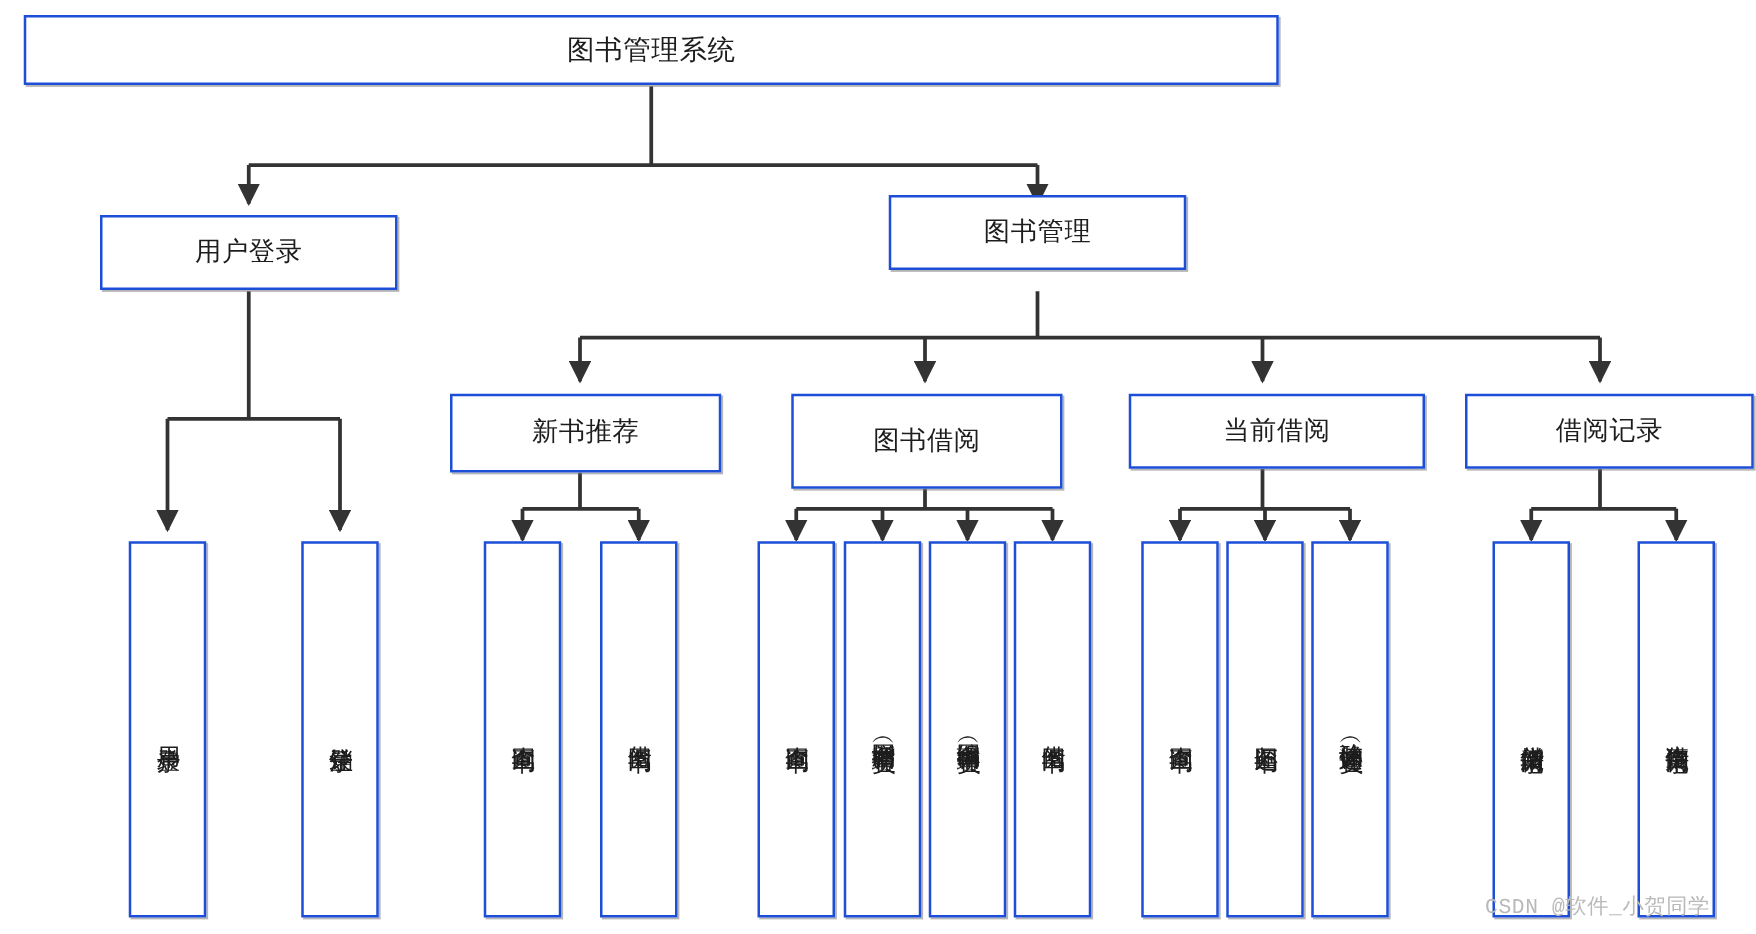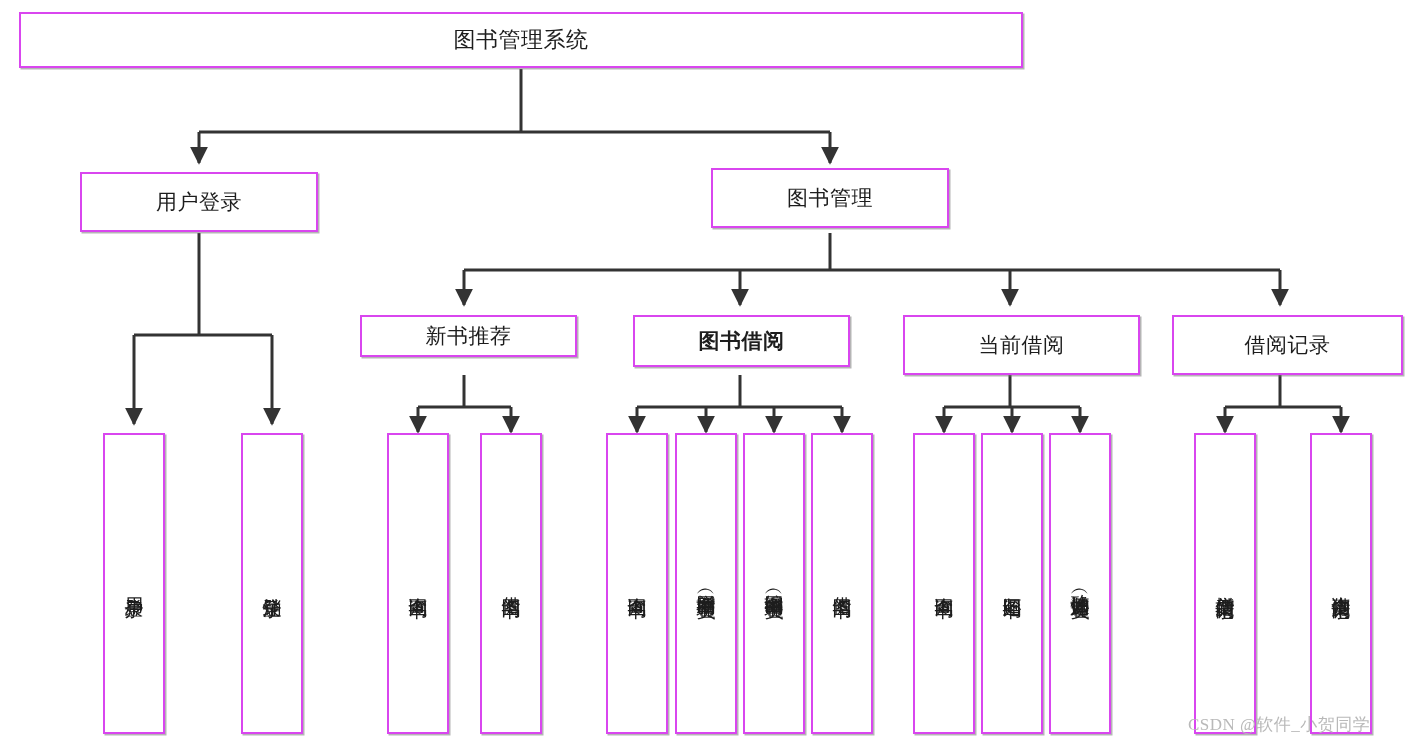--- a/index.html
+++ b/index.html
@@ -22,21 +22,21 @@
     position: absolute;
     left: 0;
     top: 0;
     width: 1405px;
     height: 747px;
     pointer-events: none;
   }
   .node {
     position: absolute;
     box-sizing: border-box;
-    border: 2px solid #d946ef;
+    border: 2px solid #1d4ed8;
     background: #ffffff;
     display: flex;
     align-items: center;
     justify-content: center;
     color: #1d1d1d;
     font-size: 21px;
     line-height: 1.15;
     letter-spacing: 0.5px;
     text-align: center;
     box-shadow: 1.5px 1.5px 0 0 rgba(120,120,120,0.55);
@@ -60,21 +60,21 @@
     max-height: 100%;
   }
   .watermark {
     position: absolute;
     left: 1188px;
     top: 713px;
     font-size: 17px;
     color: #b9b9b9;
     letter-spacing: 0.5px;
     white-space: nowrap;
-    font-family: Liberation Serif, serif;
+    font-family: Liberation Mono, monospace;
     text-align: right;
   }
 </style>
 </head>
 <body>
 
 <div id="canvas">
 
   <svg id="edges" viewBox="0 0 1405 747" xmlns="http://www.w3.org/2000/svg">
     <defs>
@@ -122,24 +122,24 @@
       <path d="M 1280 375 L 1280 407"></path>
       <path d="M 1225 407 L 1341 407"></path>
       <path d="M 1225 407 L 1225 432" marker-end="url(#arrow)"></path>
       <path d="M 1341 407 L 1341 432" marker-end="url(#arrow)"></path>
     </g>
   </svg>
 
   <div class="node root" style="left:19px; top:12px; width:1004px; height:56px;">图书管理系统</div>
 
   <div class="node" style="left:80px; top:172px; width:238px; height:60px;">用户登录</div>
-  <div class="node" style="left:711px; top:168px; width:238px; height:60px;">图书管理</div>
+  <div class="node" style="left:711px; top:156px; width:238px; height:60px;">图书管理</div>
 
-  <div class="node" style="left:360px; top:315px; width:217px; height:42px;">新书推荐</div>
-  <div class="node" style="left:633px; top:315px; width:217px; height:52px;font-weight:bold;">图书借阅</div>
+  <div class="node" style="left:360px; top:315px; width:217px; height:63px;">新书推荐</div>
+  <div class="node" style="left:633px; top:315px; width:217px; height:76px;">图书借阅</div>
   <div class="node" style="left:903px; top:315px; width:237px; height:60px;">当前借阅</div>
   <div class="node" style="left:1172px; top:315px; width:231px; height:60px;">借阅记录</div>
 
   <div class="node leaf" style="left:103px; top:433px; width:62px; height:301px;">
     <span class="vtext">用户登录</span>
   </div>
   <div class="node leaf" style="left:241px; top:433px; width:62px; height:301px;">
     <span class="vtext">注销登录</span>
   </div>
 

